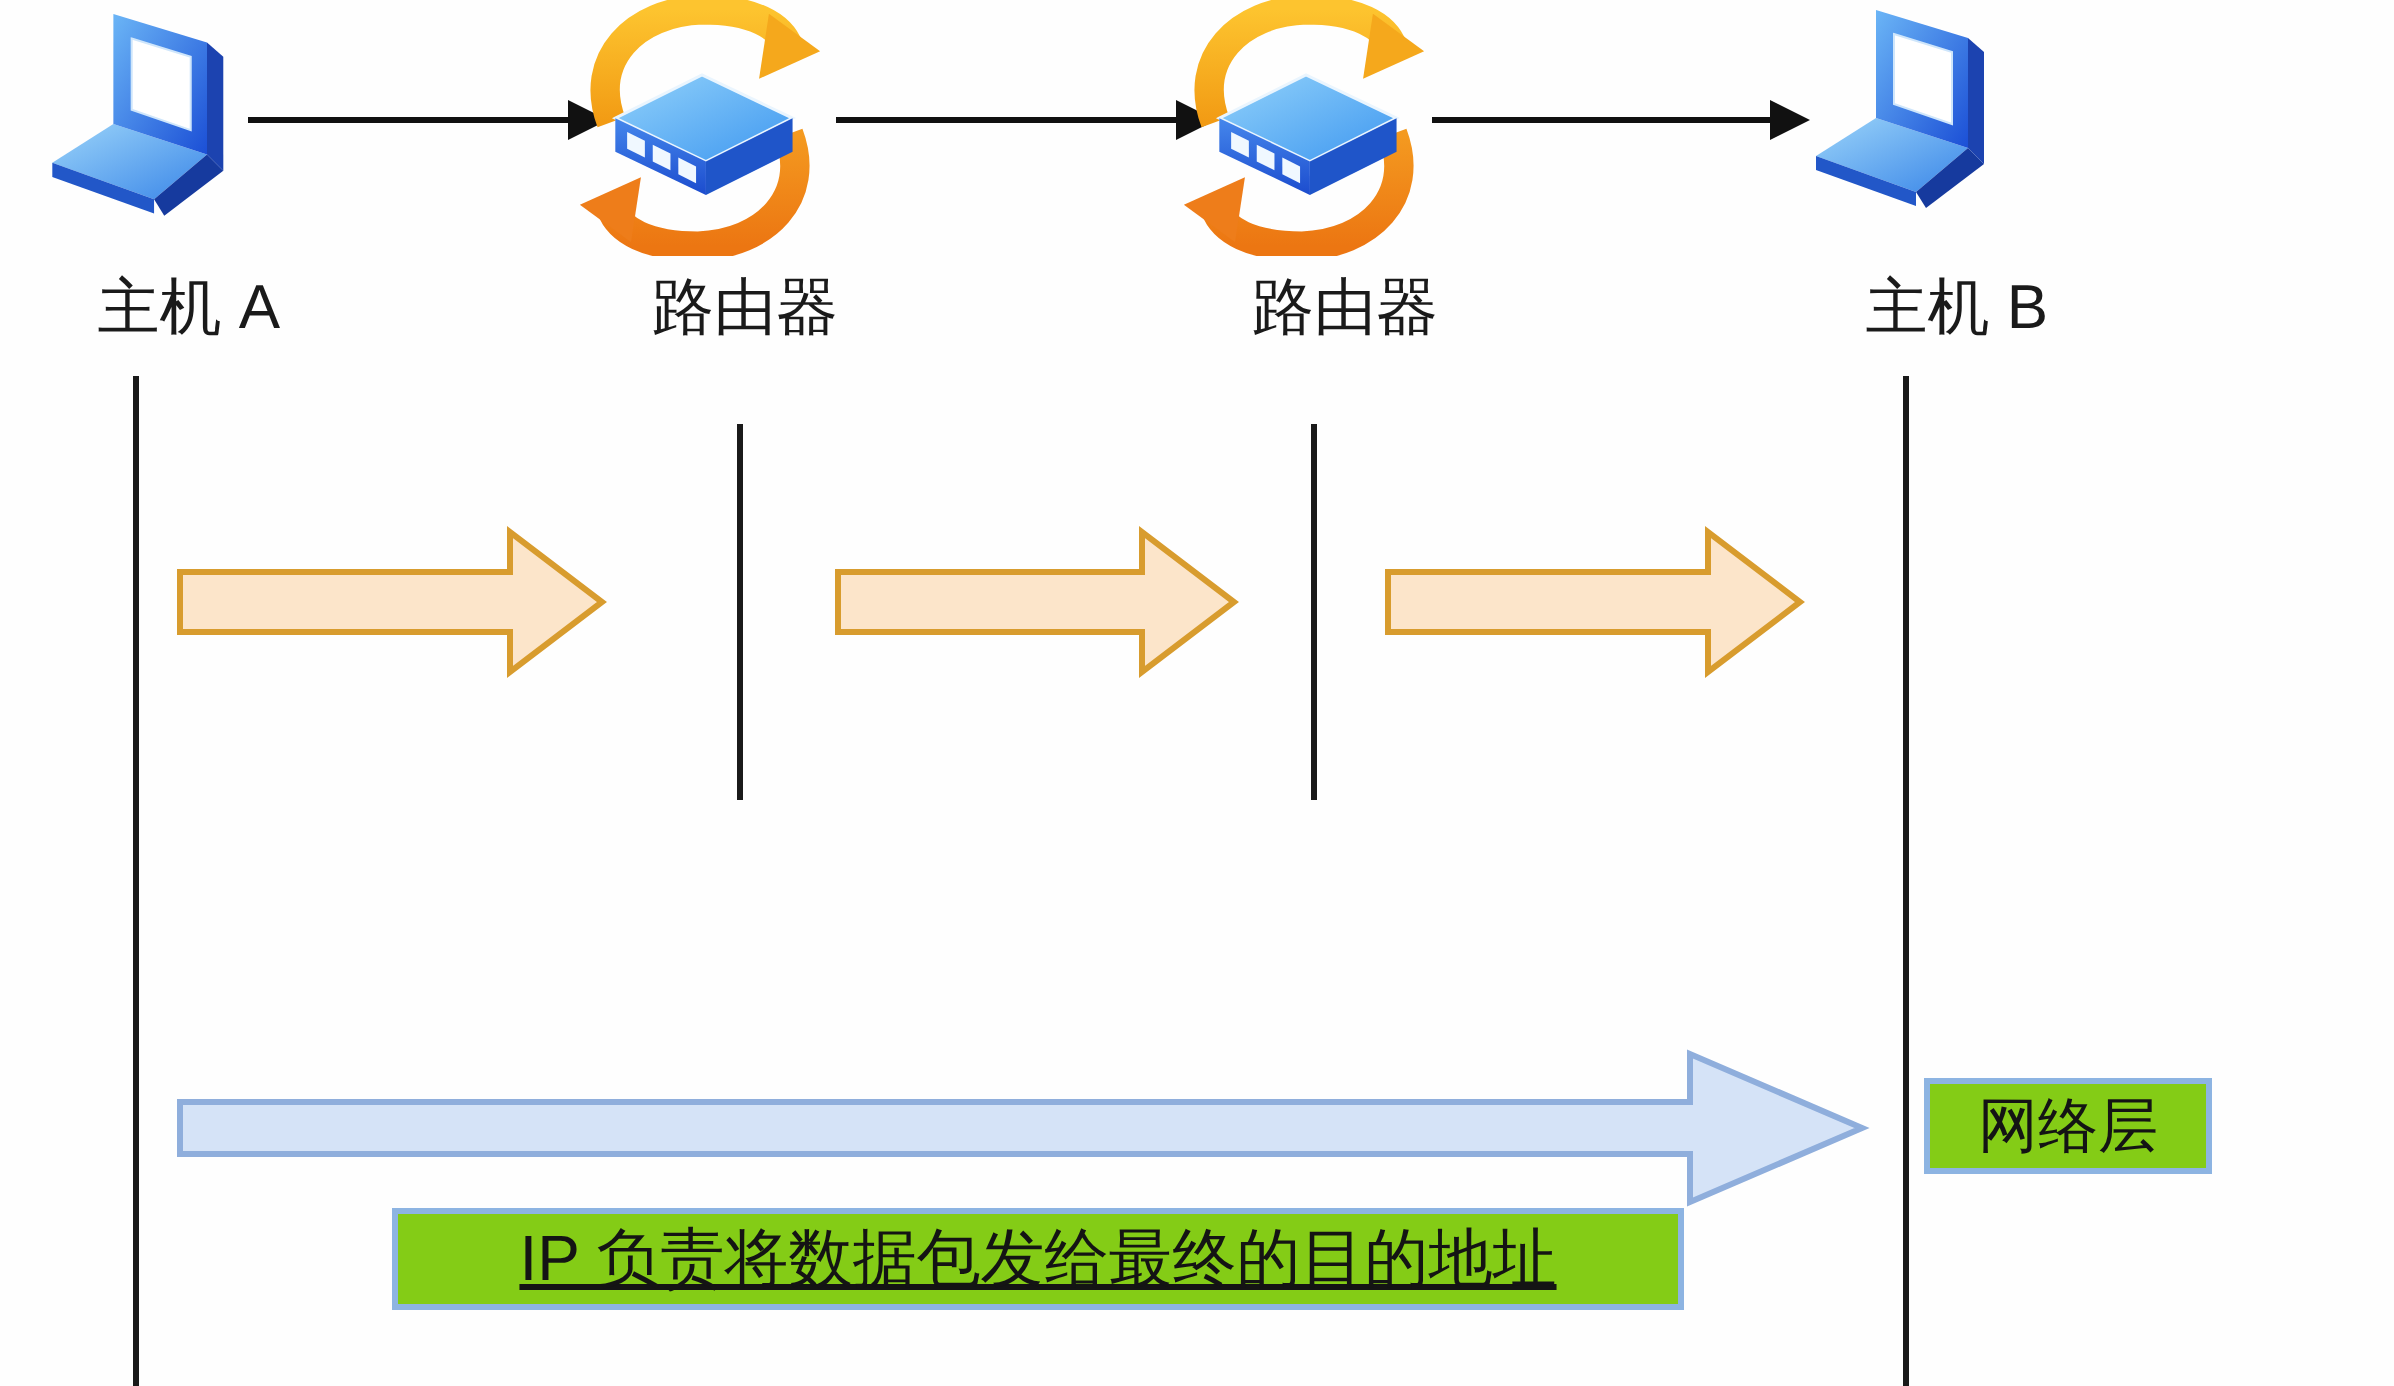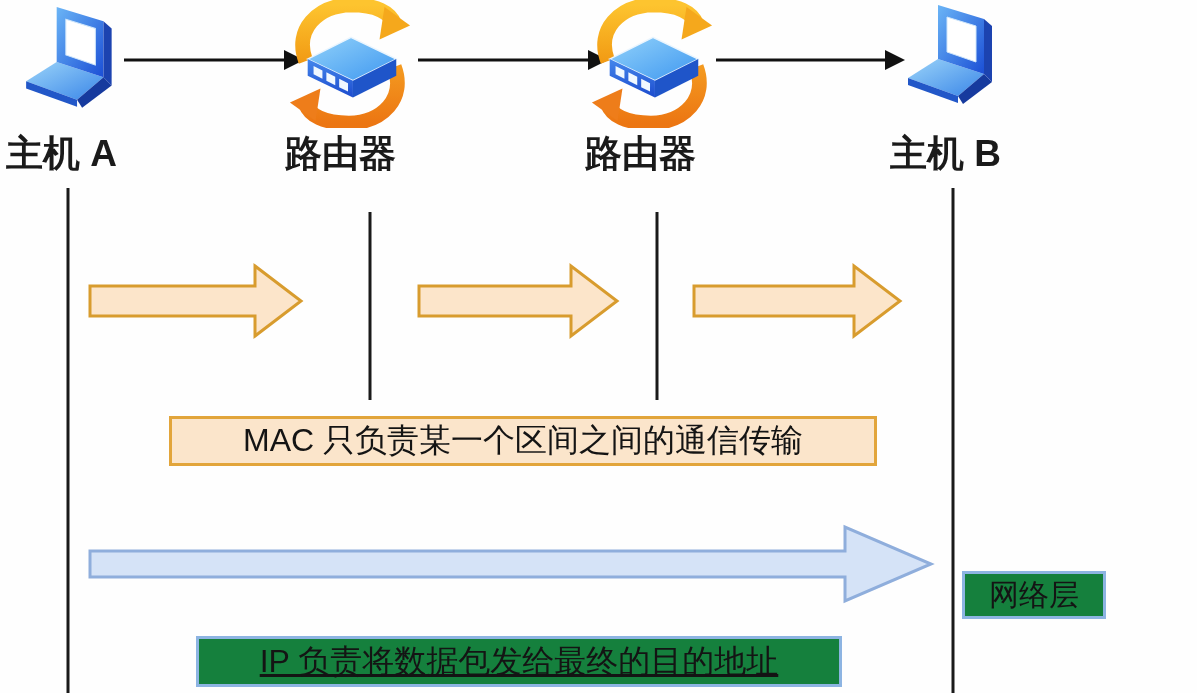--- a/index.html
+++ b/index.html
@@ -1,29 +1,29 @@
 <!DOCTYPE html>
 <html><head>
 <meta charset="utf-8">
 <style>
   html,body{margin:0;padding:0;background:#ffffff;}
   body{font-family:"Liberation Sans","DejaVu Sans",sans-serif;}
   #stage{position:relative;width:1197px;height:693px;background:#fefefe;overflow:hidden;}
   #bg-canvas{position:absolute;left:0;top:0;}
   .icon{position:absolute;}
   .node-label{
-    position:absolute;top:134px;height:40px;font-size:37px;color:#1a1a1a;
-    text-align:left;white-space:nowrap;line-height:40px;font-weight:bold;
+    position:absolute;top:134px;height:40px;font-size:31px;color:#1a1a1a;
+    text-align:right;white-space:nowrap;line-height:40px;
   }
   .note-box{
     position:absolute;box-sizing:border-box;text-align:center;white-space:nowrap;
     color:#141414;display:flex;align-items:center;justify-content:center;
   }
   .peach{background:#FBE5CB;border:3px solid #E2A53B;}
-  .blue{background:#15803d;border:3px solid #8DB4E2;margin-top:32px;}
+  .blue{background:#84cc16;border:3px solid #8DB4E2;}
   #datalink-label{left:964px;top:277px;width:228px;height:50px;font-size:30px;}
   #mac-note{left:169px;top:416px;width:708px;height:50px;font-size:32px;}
   #network-label{left:962px;top:539px;width:144px;height:48px;font-size:30px;}
   #ip-note{left:196px;top:604px;width:646px;height:51px;font-size:32px;text-decoration:underline;}
 </style>
 </head>
 <body>
 
 <div id="stage">
 
@@ -116,17 +116,16 @@
   </svg>
   <svg class="icon" style="left:906px;top:2px" width="100" height="112" viewBox="0 0 100 112">
     <use href="#laptop-def"></use>
   </svg>
 
   <div class="node-label" style="left:6px;width:134px">主机 A</div>
   <div class="node-label" style="left:285px;width:134px">路由器</div>
   <div class="node-label" style="left:585px;width:134px">路由器</div>
   <div class="node-label" style="left:890px;width:134px">主机 B</div>
 
-  <div id="mac-note" class="note-box peach">MAC 只负责某一个区间之间的通信传输</div>
   <div id="network-label" class="note-box blue">网络层</div>
   <div id="ip-note" class="note-box blue">IP 负责将数据包发给最终的目的地址</div>
 
 </div>
 
 </body></html>

